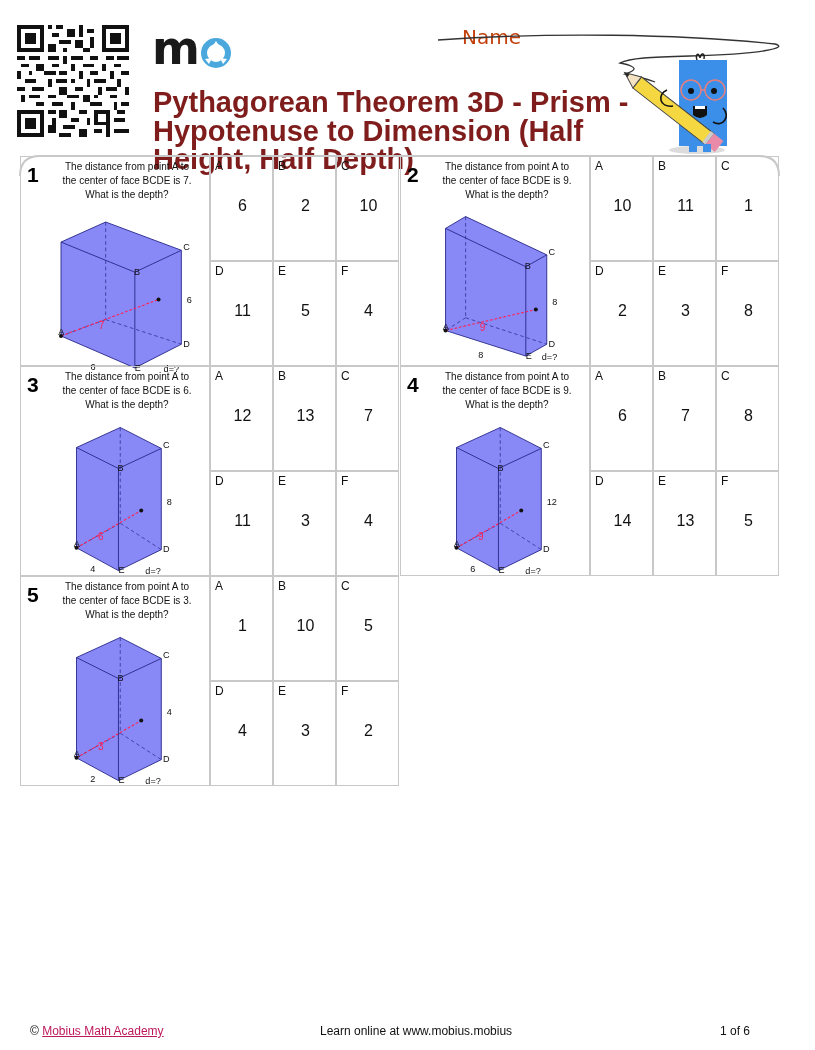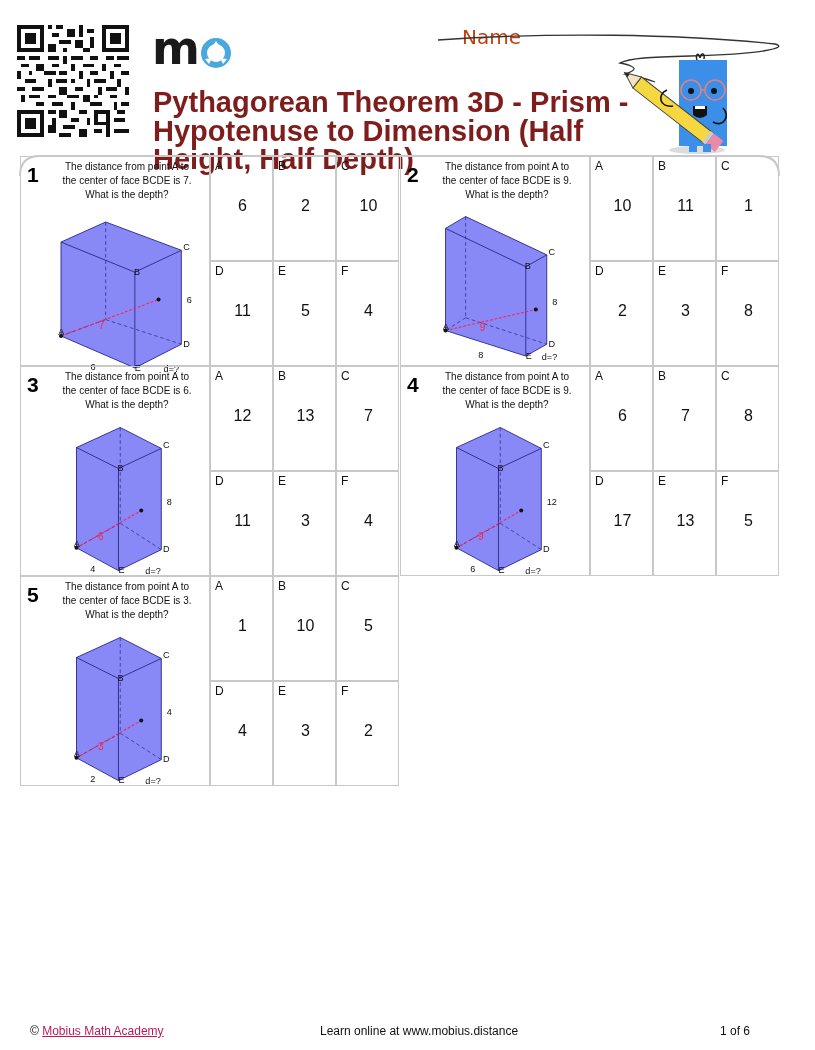--- a/index.html
+++ b/index.html
@@ -303,21 +303,21 @@
       <div class="ans" style="left:253px;top:0px">
         <div class="ans-letter">B</div>
         <div class="ans-val">7</div>
       </div>
       <div class="ans" style="left:316px;top:0px">
         <div class="ans-letter">C</div>
         <div class="ans-val">8</div>
       </div>
       <div class="ans" style="left:190px;top:105px">
         <div class="ans-letter">D</div>
-        <div class="ans-val">17</div>
+        <div class="ans-val">14</div>
       </div>
       <div class="ans" style="left:253px;top:105px">
         <div class="ans-letter">E</div>
         <div class="ans-val">13</div>
       </div>
       <div class="ans" style="left:316px;top:105px">
         <div class="ans-letter">F</div>
         <div class="ans-val">5</div>
       </div>
     </div>
@@ -377,14 +377,14 @@
         <div class="ans-letter">F</div>
         <div class="ans-val">2</div>
       </div>
     </div>
   </div>
 
 <div class="footer" style="left:30px">
   <span>©</span>
   <a>Mobius Math Academy</a>
 </div>
-<div class="footer" style="left:320px">Learn online at www.mobius.distance</div>
+<div class="footer" style="left:320px">Learn online at www.mobius.mobius</div>
 <div class="footer" style="left:720px">1 of 6</div>
 
 </body></html>

